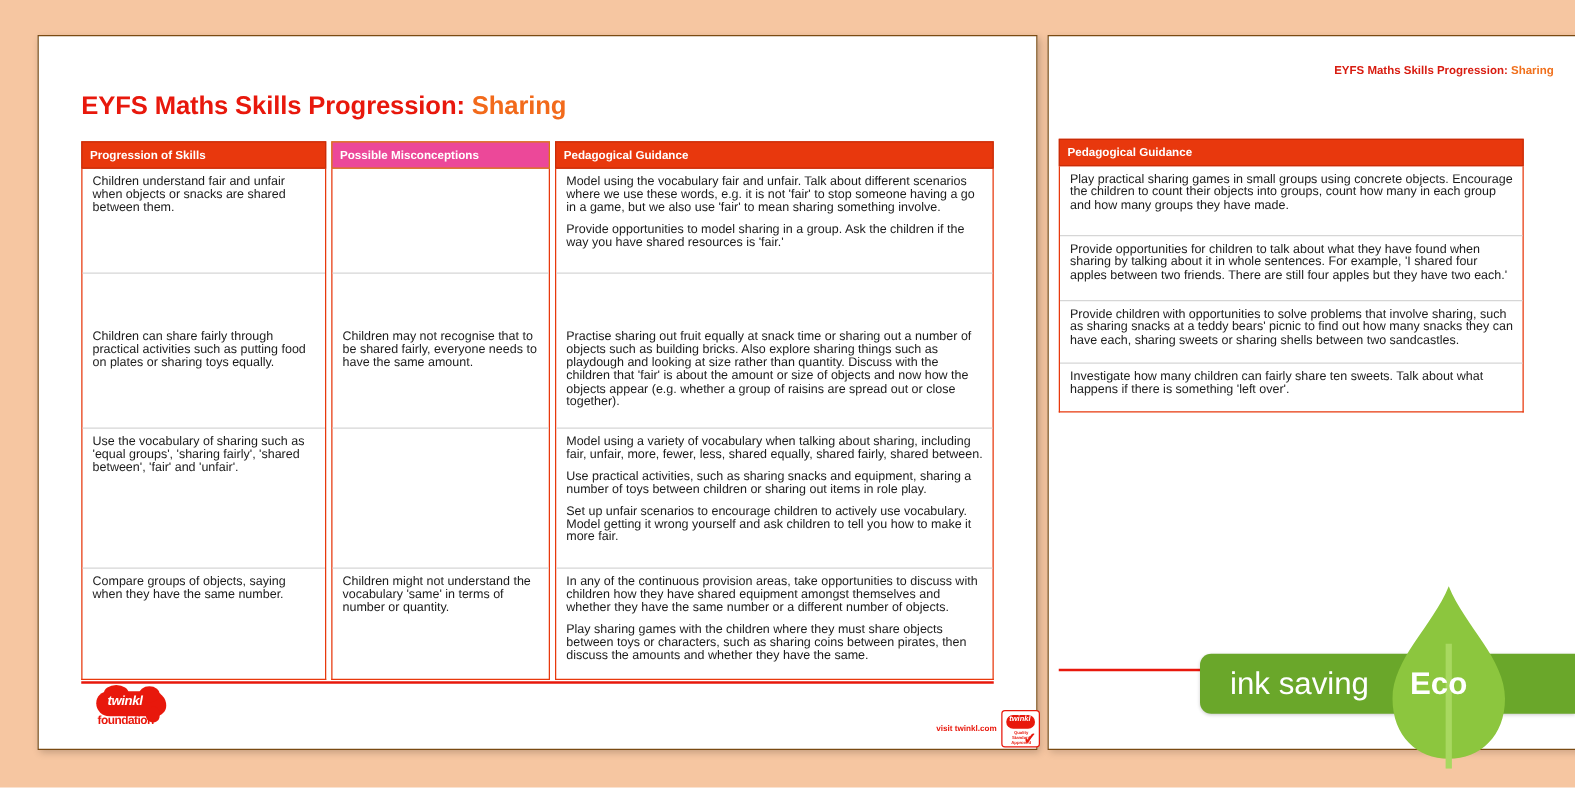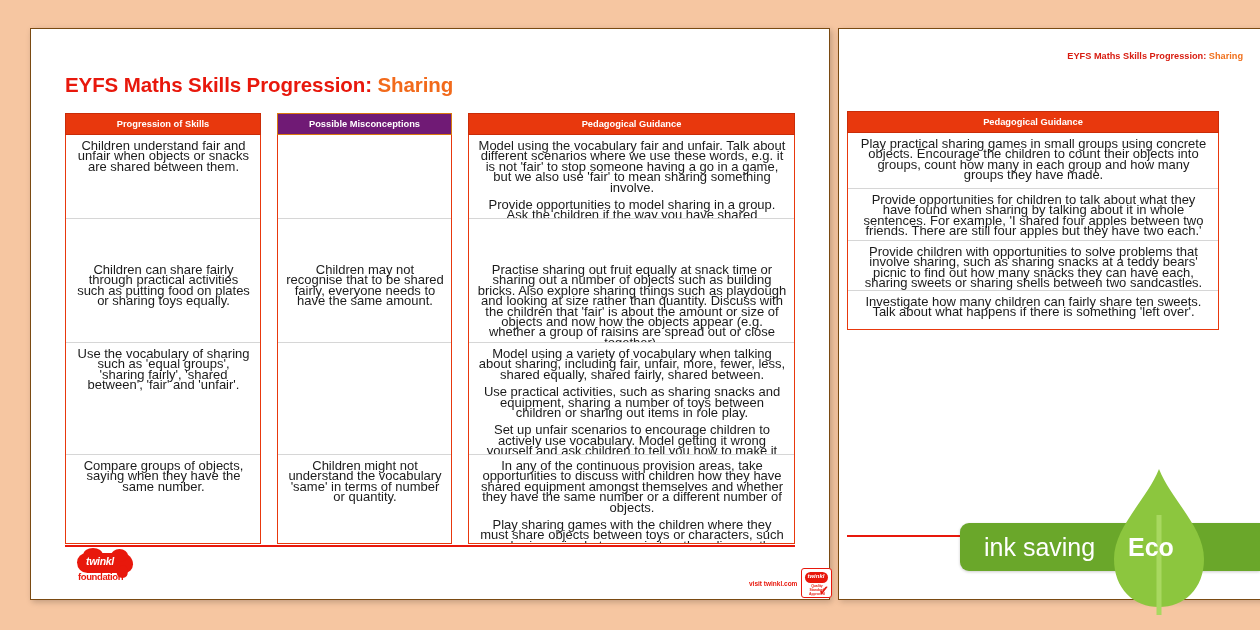--- a/index.html
+++ b/index.html
@@ -61,22 +61,21 @@
     font-weight: bold;
     white-space: nowrap;
   }
   .mini-header .t-main { color: #d81c10; }
   .mini-header .t-sub  { color: #f0701c; }
 
   
   .table {
     position: absolute;
     display: flex;
-    gap: 16px;
-    text-align: center;
+    gap: 4px;
   }
   #table-one {
     left: 34px;
     top: 84px;
     width: 730px;
   }
   #table-two {
     left: 8px;
     top: 82px;
     width: 372px;
@@ -94,41 +93,41 @@
     font-weight: bold;
     font-size: 9.3px;
     padding: 5px 6px 6px 6px;
     box-sizing: border-box;
     height: 22px;
     line-height: 11px;
     overflow: hidden;
     white-space: nowrap;
   }
   .head-red    { background: #e8380d; border: 1px solid #c92c08; }
-  .head-orange { background: #701a75; border: 1px solid #d9790e; }
+  .head-orange { background: #ec4899; border: 1px solid #d9790e; }
 
   .col-body {
     border: 1.2px solid #e8380d;
     border-top: none;
     box-sizing: border-box;
     flex: 1;
     display: flex;
     flex-direction: column;
   }
 
   .cell {
     box-sizing: border-box;
     padding: 6px 7px 6px 8px;
     border-bottom: 1.2px solid #d6d6d6;
     overflow: hidden;
   }
   .cell:last-child { border-bottom: none; }
   .cell p {
     margin: 0 0 7px 0;
-    font-size: 13px;
+    font-size: 10px;
     line-height: 10.4px;
     color: #1b1b1b;
   }
   .cell p:last-child { margin-bottom: 0; }
 
   
   .r1 { height: 84px; }
   .r2 { height: 84px; margin-top: 40px; }
   .r3 { height: 112px; }
   .r4 { height: 88px; }

